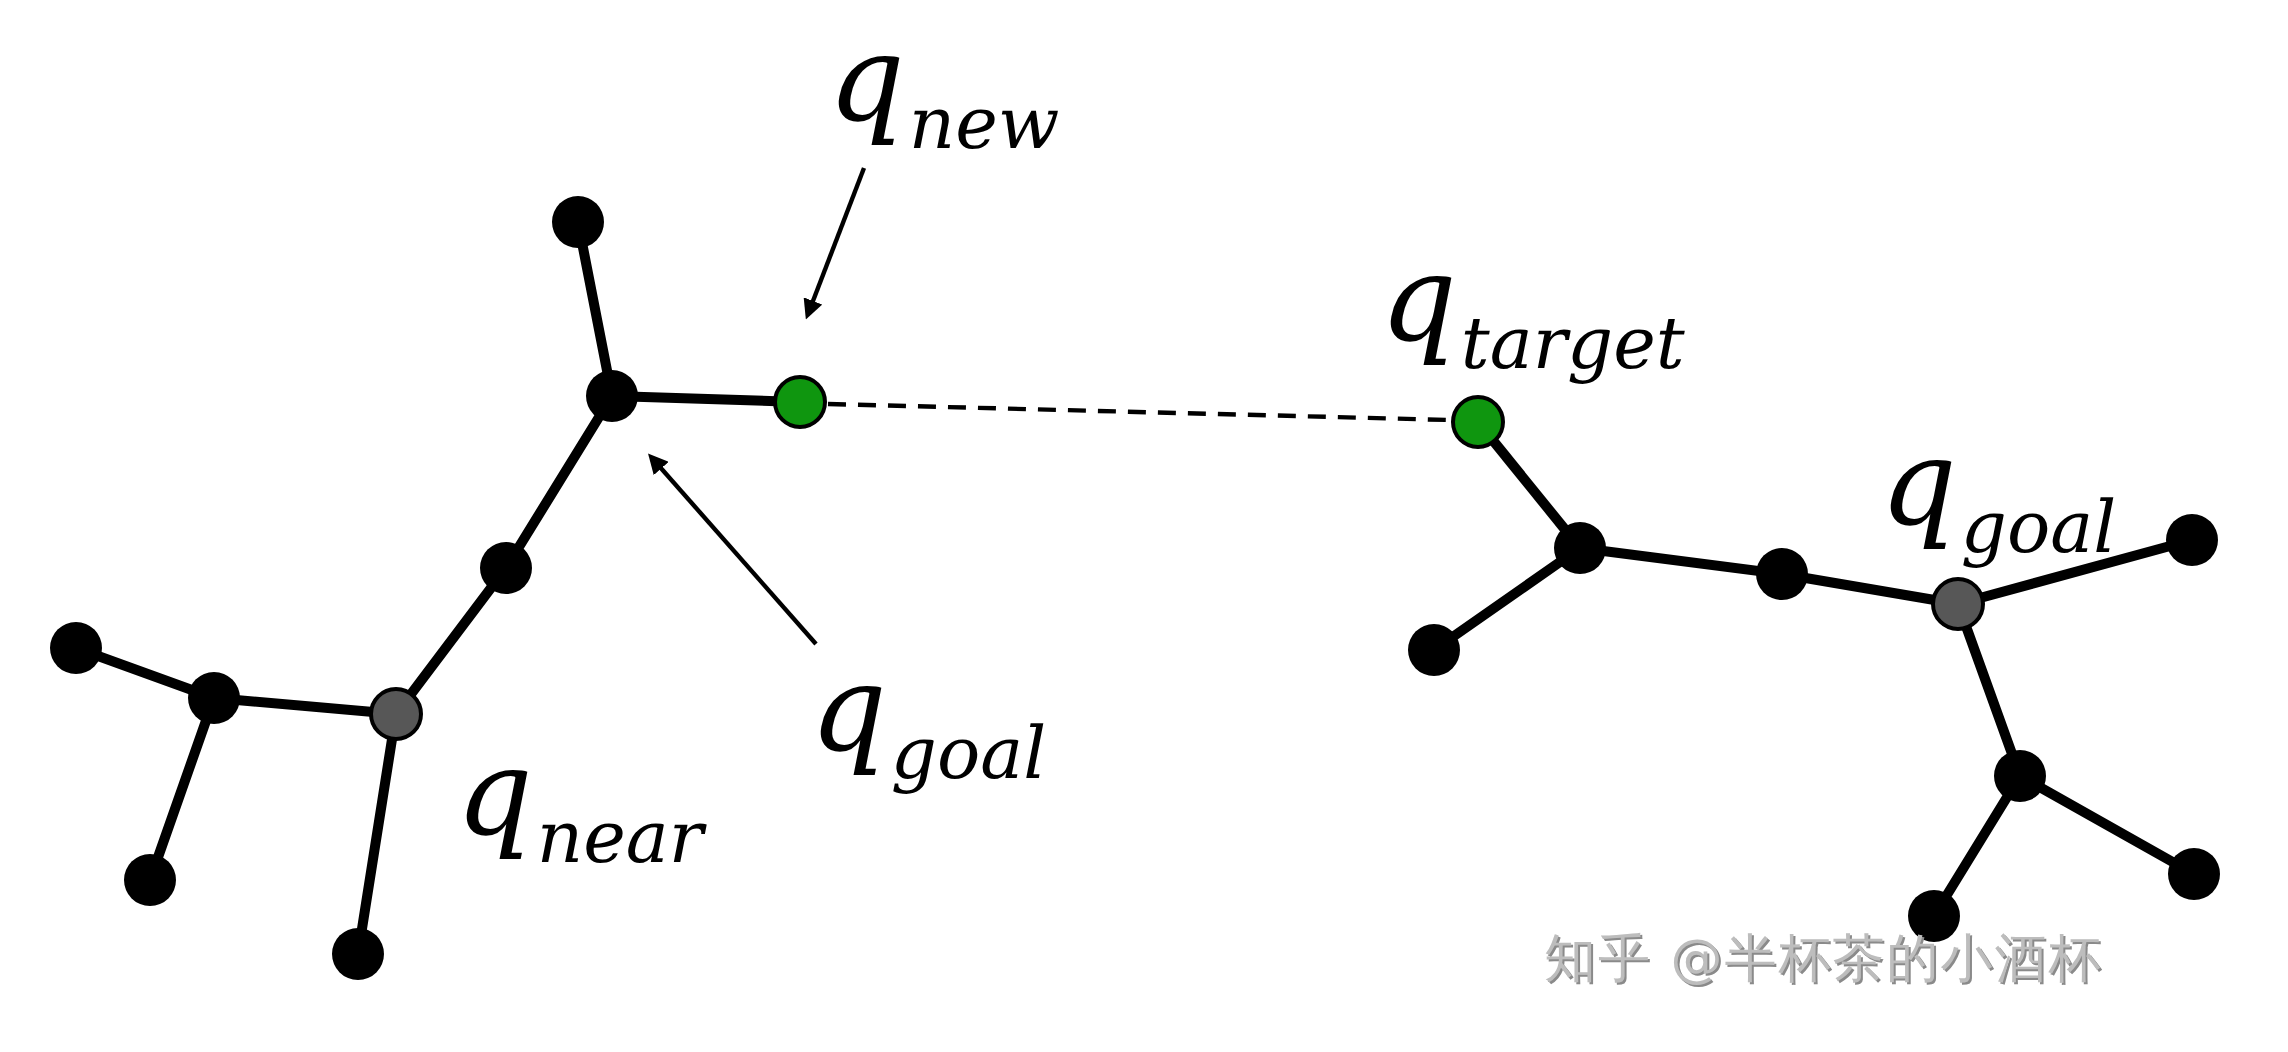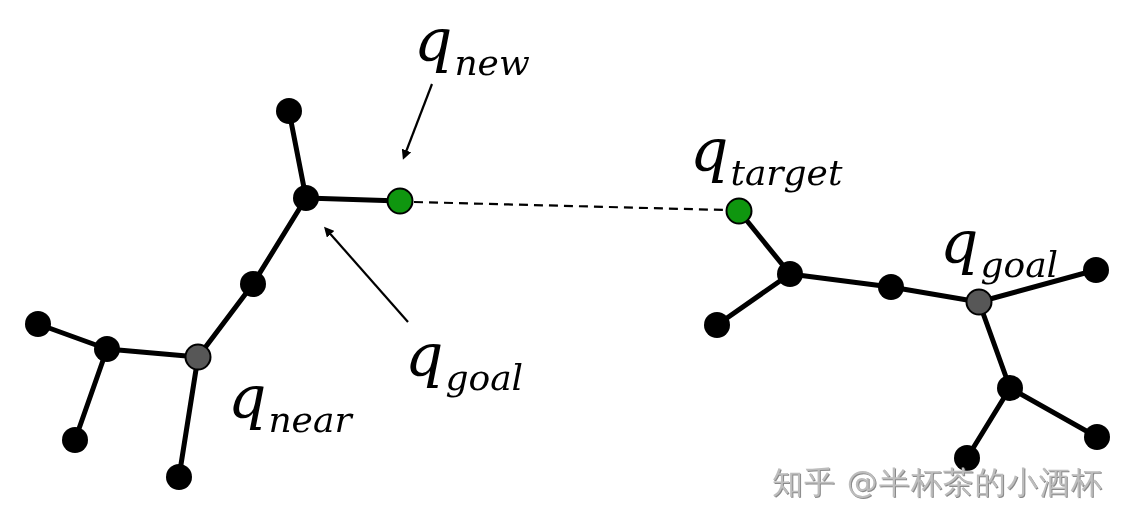--- a/index.html
+++ b/index.html
@@ -5,21 +5,21 @@
     html, body { margin: 0; padding: 0; background: #ffffff; }
     body { width: 1144px; height: 526px; position: relative; overflow: hidden; }
     #diagram { position: absolute; left: 0; top: 0; width: 1144px; height: 526px; }
     .edge { stroke: #000; stroke-width: 5; stroke-linecap: round; }
     .arrow-line { stroke: #000; stroke-width: 2.2; }
     .dash { stroke: #000; stroke-width: 2.2; stroke-dasharray: 9 6; }
     .node-black { fill: #000; }
     .label { position: absolute; font-family: "DejaVu Serif", serif; font-style: italic; color: #000; white-space: nowrap; line-height: 1; }
     .label .q { font-size: 60px; }
     .label .sub { font-size: 36px; position: relative; top: 14px; margin-left: 2px; }
-    .watermark { position: absolute; left: 772px; top: 462px; font-family: "DejaVu Sans", sans-serif; font-size: 31px; color: #bdbdbd; letter-spacing: 1px; text-shadow: 1px 1px 0 #8a8a8a; white-space: nowrap; }
+    .watermark { position: absolute; left: 772px; top: 462px; font-family: "DejaVu Sans", sans-serif; font-size: 26px; color: #bdbdbd; letter-spacing: 1px; text-shadow: 1px 1px 0 #8a8a8a; white-space: nowrap; }
   </style>
 </head>
 <body>
 
 <svg id="diagram" viewBox="0 0 1144 526" xmlns="http://www.w3.org/2000/svg">
   <defs>
     <marker id="arrowhead" markerWidth="10" markerHeight="10" refX="7" refY="5" orient="auto" markerUnits="userSpaceOnUse">
       <path d="M0,0 L10,5 L0,10 z" fill="#000"></path>
     </marker>
   </defs>

